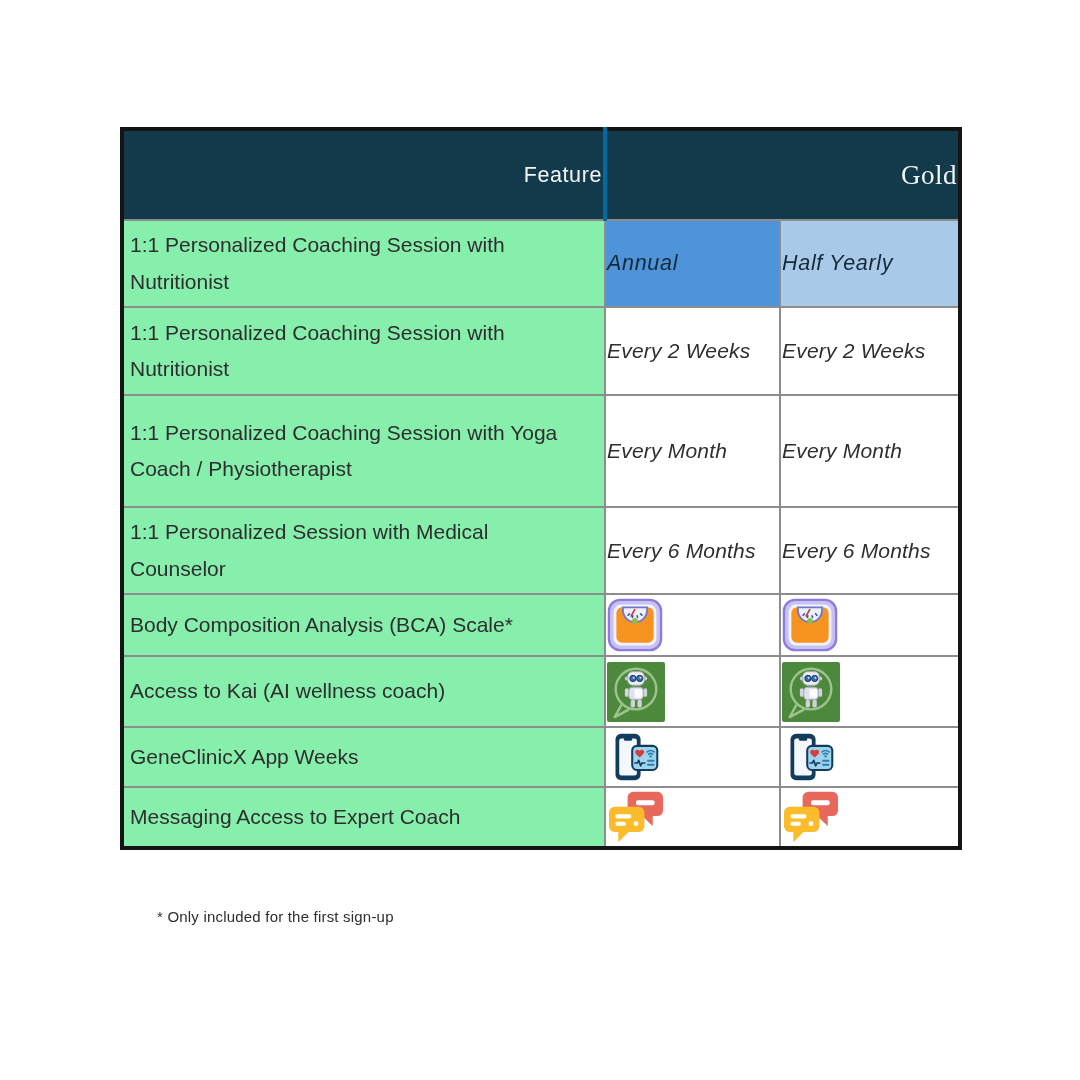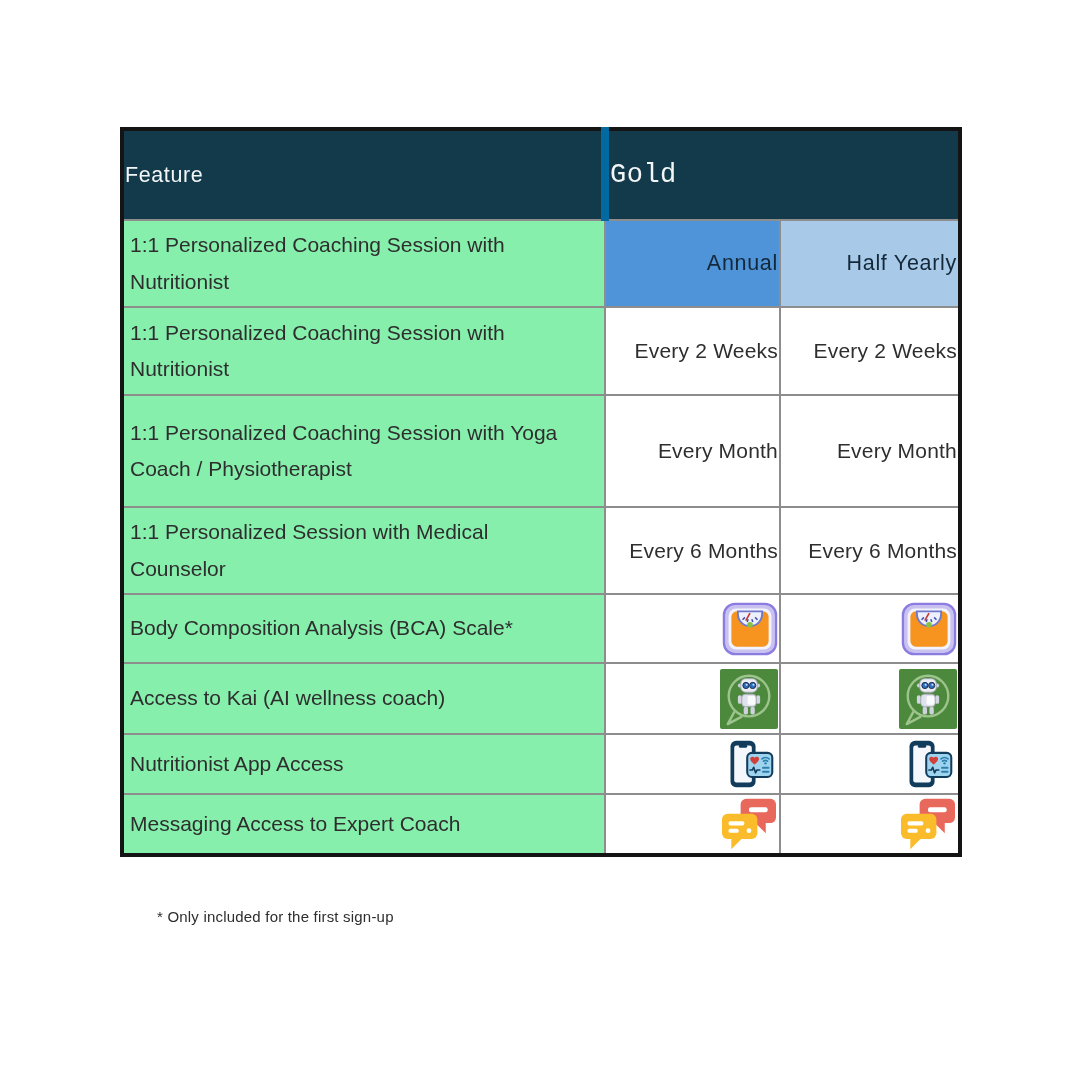--- a/index.html
+++ b/index.html
@@ -25,39 +25,39 @@
   table{
     border-collapse:collapse;table-layout:fixed;width:838px;
     border:4px solid var(--outer-border);
   }
   col.c-feature{width:483px;}
   col.c-annual{width:175px;}
   col.c-half{width:180px;}
   td{border:2px solid var(--grid-line);vertical-align:middle;}
   tr.r0{height:91px;} tr.r1{height:85px;} tr.r2{height:88px;}
   tr.r3{height:112px;} tr.r4{height:73px;} tr.r5{height:78px;}
-  tr.r6{height:69px;} tr.r7{height:71px;margin-left:44px;} tr.r8{height:60px;}
+  tr.r6{height:62px;} tr.r7{height:71px;margin-left:44px;} tr.r8{height:60px;}
   tr.r9{height:61px;margin-top:35px;}
   .th{
     background:var(--header-bg);color:var(--header-text);
-    text-align:left;font-size:21.5px;letter-spacing:.6px;
+    text-align:right;font-size:21.5px;letter-spacing:.6px;
   }
   .gold-h{
-    font-family:Liberation Mono, monospace;
+    font-family:Liberation Serif, serif;
     font-size:27px;letter-spacing:.5px;
-    border-left:8px solid #0369a1;
+    border-left:4px solid #0369a1;
   }
   .fcell{
     text-align:left;padding:6px 30px 6px 6px;
     font-size:21px;line-height:1.74;color:var(--body-text);
     background:#86efac;
   }
   .vcell{
-    text-align:right;font-size:21px;color:var(--body-text);
-    letter-spacing:.2px;background:#ffffff;
+    text-align:left;font-size:21px;color:var(--body-text);
+    letter-spacing:.2px;background:#ffffff;font-style:italic;
   }
   .plan-cell{
     font-size:21.5px;color:var(--plan-text);letter-spacing:.7px;
   }
   .annual{background:var(--annual-bg);}
   .half{background:var(--half-yearly-bg);}
   .icon{vertical-align:middle;}
   .ic-heart{width:72px;height:62px;}
   .ic-bca{width:56px;height:54px;}
   .ic-kai{width:58px;height:60px;}
@@ -209,21 +209,21 @@
             </svg>
       </td>
       <td class="vcell">
         <svg class="icon ic-kai">
               <use href="#sym-kai-robot"></use>
             </svg>
       </td>
     </tr>
 
     <tr class="r8">
-      <td class="fcell">Nutritionist App Access</td>
+      <td class="fcell">GeneClinicX App Weeks</td>
       <td class="vcell">
         <svg class="icon ic-app">
               <use href="#sym-geneclinicx-app"></use>
             </svg>
       </td>
       <td class="vcell">
         <svg class="icon ic-app">
               <use href="#sym-geneclinicx-app"></use>
             </svg>
       </td>

